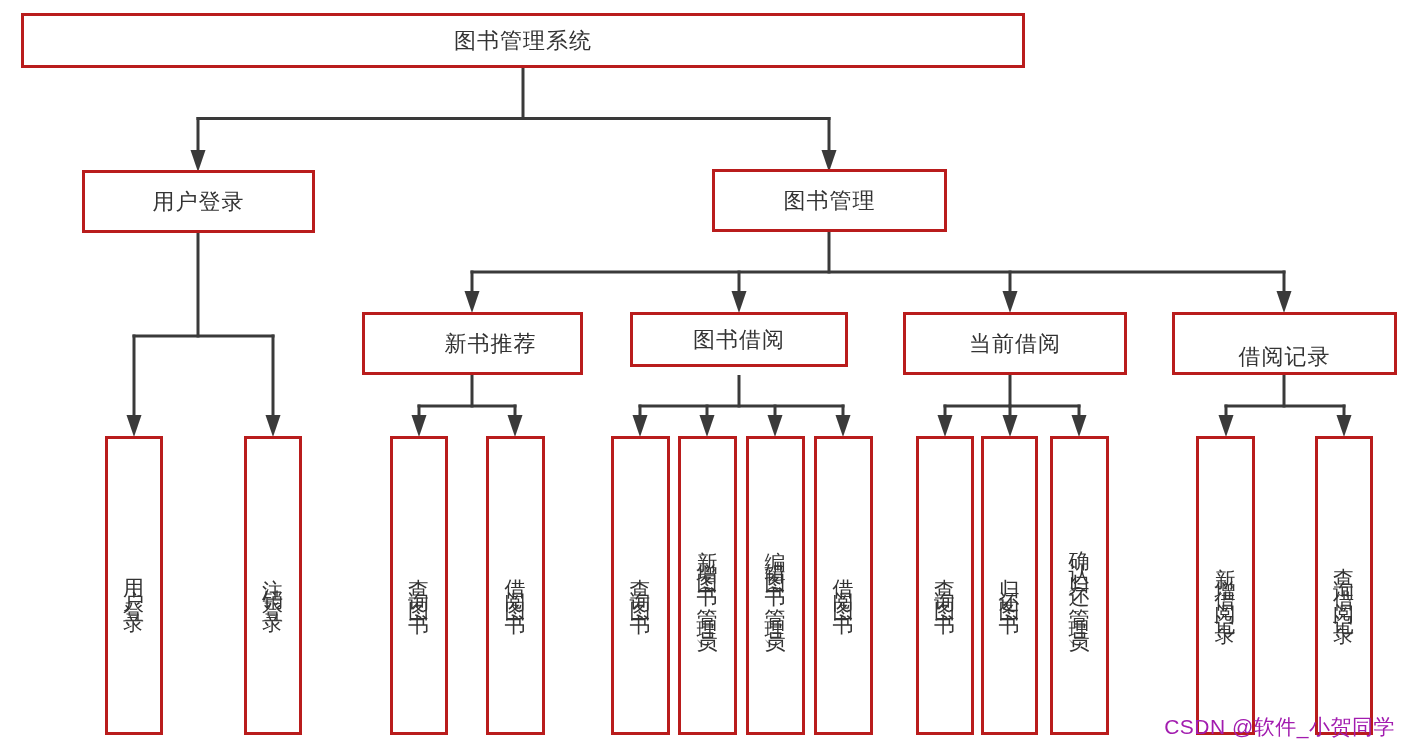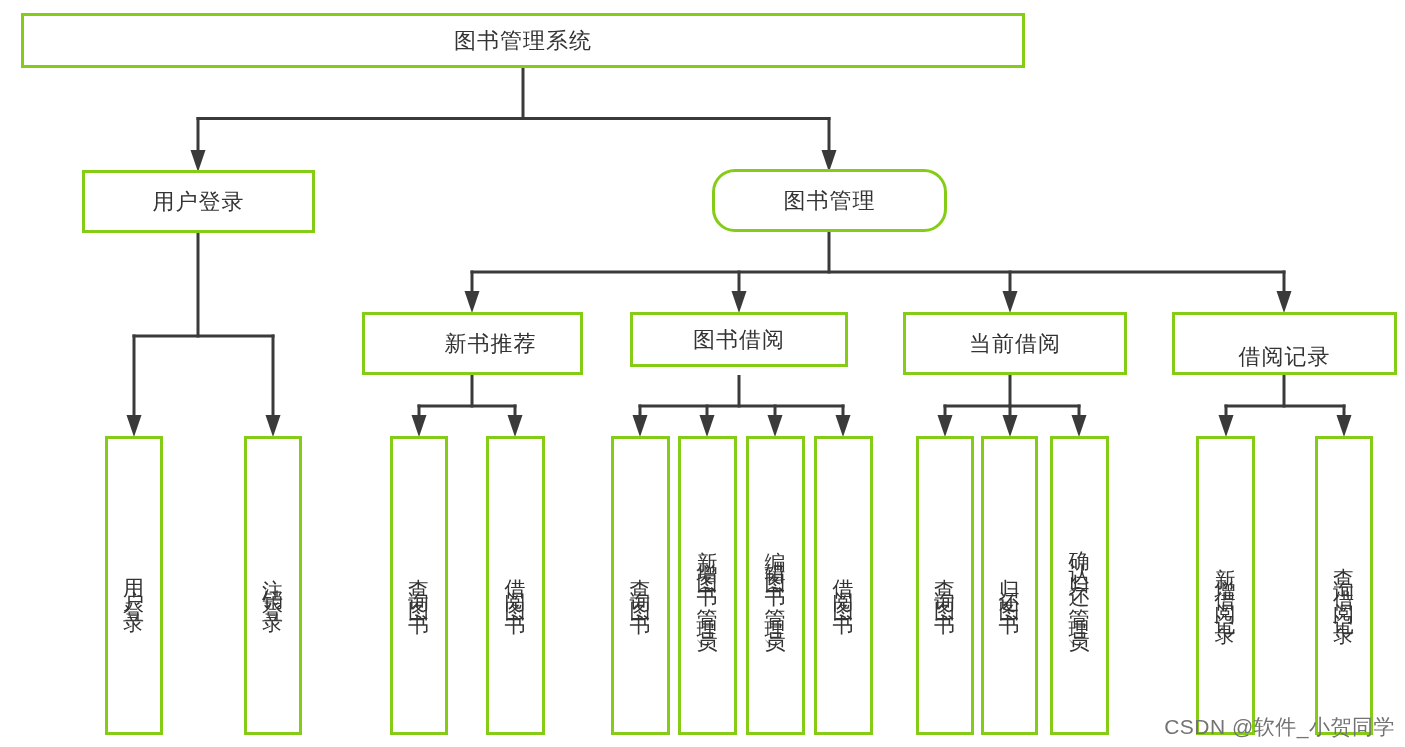--- a/index.html
+++ b/index.html
@@ -3,37 +3,37 @@
 <meta charset="utf-8">
 <style>
   html,body{margin:0;padding:0;background:#ffffff;}
   .canvas{
     position:relative;width:1405px;height:747px;background:#ffffff;overflow:hidden;
     font-family:"Liberation Sans","DejaVu Sans",sans-serif;color:#333333;
   }
   .connector-layer{position:absolute;left:0;top:0;z-index:1;}
   .node{
     position:absolute;box-sizing:border-box;background:#ffffff;
-    border:3px solid #84cc16;z-index:2;
+    border:3px solid #b91c1c;z-index:2;
     display:flex;align-items:center;justify-content:center;
   }
   .hnode span{font-size:22px;letter-spacing:1px;white-space:nowrap;}
   .vnode span{
     writing-mode:vertical-rl;text-orientation:mixed;
     font-size:21px;letter-spacing:0.55em;line-height:1;
     white-space:nowrap;
   }
   .watermark{
     position:absolute;z-index:3;right:10px;bottom:6px;
-    font-size:21px;color:#737373;letter-spacing:0.5px;white-space:nowrap;
+    font-size:21px;color:#a21caf;letter-spacing:0.5px;white-space:nowrap;
   }
   
   .b-root {left:21px;  top:13px;  width:1004px;height:55px;}
   .b-ul   {left:82px;  top:170px; width:233px; height:63px;}
-  .b-bm   {left:712px; top:169px; width:235px; height:63px;border-radius:23px;}
+  .b-bm   {left:712px; top:169px; width:235px; height:63px;}
   .b-l3a  {left:362px; top:312px; width:221px; height:63px;padding-left:36px;}
   .b-l3b  {left:630px; top:312px; width:218px; height:55px;}
   .b-l3c  {left:903px; top:312px; width:224px; height:63px;}
   .b-l3d  {left:1172px;top:312px; width:225px; height:63px;align-items:flex-end;}
   
   .leaf{top:436px;height:299px;width:58px;}
   .f1 {left:105px;}
   .f2 {left:244px;}
   .f3 {left:390px;}
   .f4 {left:486px;width:59px;}

